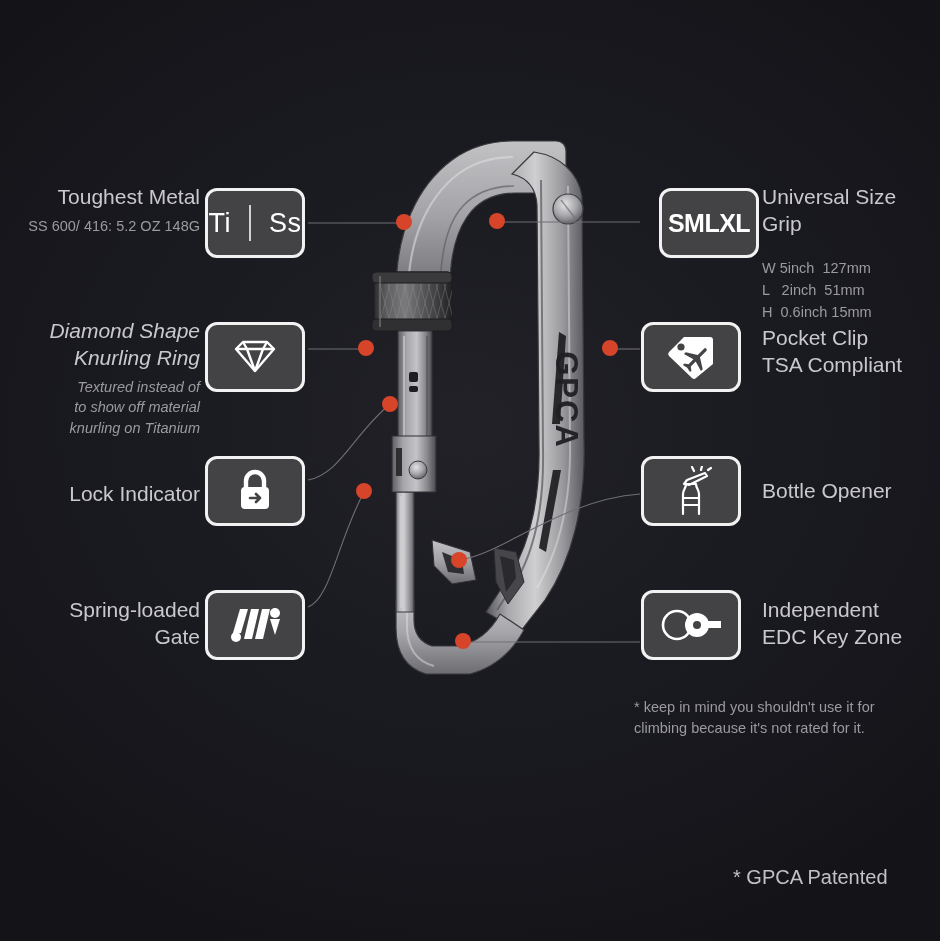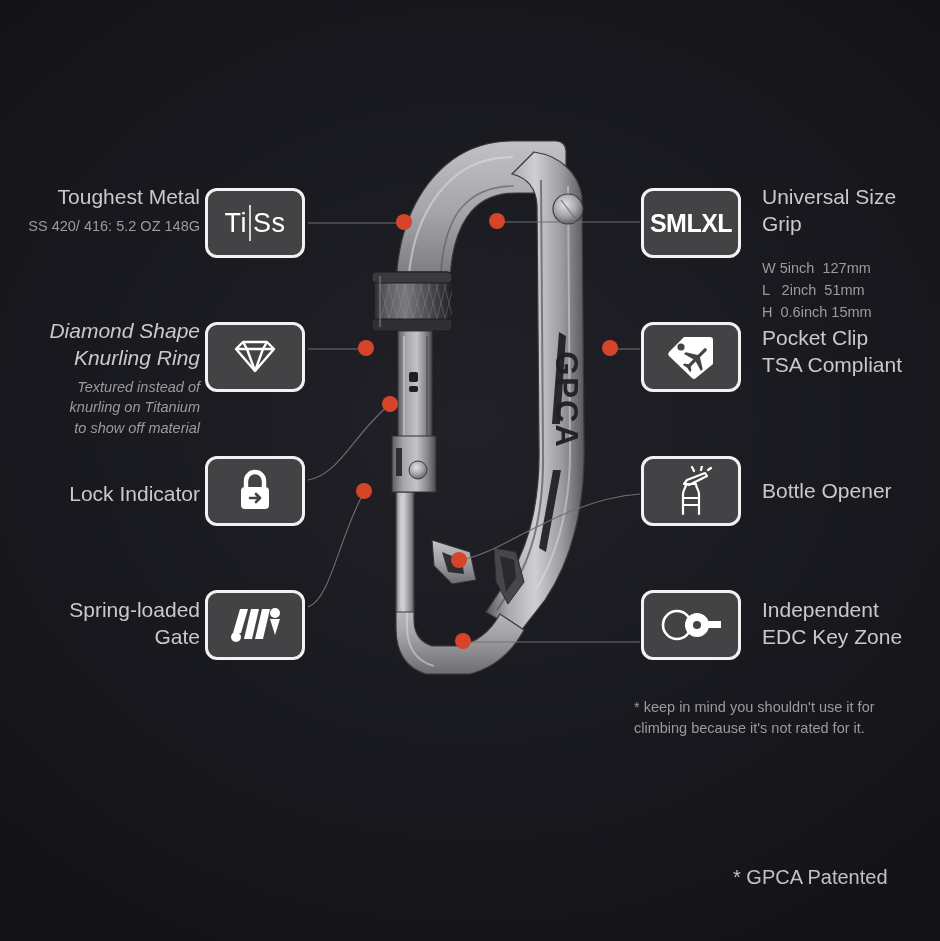--- a/index.html
+++ b/index.html
@@ -42,21 +42,21 @@
     align-items: center;
     justify-content: center;
     z-index: 6;
   }
   .icon-box svg { display: block; }
 
   .ti-ss {
     display: flex;
     align-items: center;
     justify-content: center;
-    gap: 2px;
+    gap: 18px;
     color: #ffffff;
     font-size: 27px;
     letter-spacing: .5px;
   }
   .ti-ss .divider {
     width: 2px;
     height: 36px;
     background: #d2d2d4;
   }
   .smlxl {
@@ -300,40 +300,40 @@
     <path class="leader" d="M 308,607 C 330,600 338,540 364,492"></path>
     <circle class="dot" cx="364" cy="491" r="8"></circle>
 
     <path class="leader" d="M 463,642 L 640,642"></path>
     <circle class="dot" cx="463" cy="641" r="8"></circle>
   </svg>
 
   <div class="label right-align" style="left:10px; top:184px; width:190px;">
     <div class="title">Toughest Metal</div>
     <div class="sub">
-      <div>SS 420/ 416: 5.2 OZ 148G</div>
+      <div>SS 600/ 416: 5.2 OZ 148G</div>
     </div>
   </div>
   <div class="icon-box" style="left:205px; top:188px;">
     <div class="ti-ss">
       <span>Ti</span>
       <span class="divider"></span>
       <span>Ss</span>
     </div>
   </div>
 
   <div class="label right-align" style="left:0px; top:318px; width:200px;font-style:italic;">
     <div class="title">
       <div>Diamond Shape</div>
       <div>Knurling Ring</div>
     </div>
     <div class="sub">
       <div>Textured instead of</div>
+      <div>to show off material</div>
       <div>knurling on Titanium</div>
-      <div>to show off material</div>
     </div>
   </div>
   <div class="icon-box" style="left:205px; top:322px;">
     <svg width="46" height="38" viewBox="0 0 46 38">
       <g fill="none" stroke="#ffffff" stroke-width="2.4" stroke-linejoin="round">
         <path d="M 4,11 L 11,4 L 35,4 L 42,11 L 23,33 Z"></path>
         <path d="M 4,11 L 42,11"></path>
         <path d="M 11,4 L 15,11 L 23,33"></path>
         <path d="M 35,4 L 31,11 L 23,33"></path>
       </g>
@@ -363,21 +363,21 @@
         <circle cx="8" cy="32" r="5"></circle>
         <path d="M 12,4 L 20,4 L 13,28 L 5,28 Z"></path>
         <path d="M 23,4 L 31,4 L 24,34 L 16,34 Z"></path>
         <path d="M 34,4 L 42,4 L 35,34 L 27,34 Z"></path>
         <circle cx="47" cy="8" r="5"></circle>
         <path d="M 42,14 L 52,14 L 47,30 Z"></path>
       </g>
     </svg>
   </div>
 
-  <div class="icon-box" style="left:641px; top:188px;">
+  <div class="icon-box" style="left:659px; top:188px;">
     <span class="smlxl">SMLXL</span>
   </div>
   <div class="label left-align" style="left:762px; top:184px; width:180px;">
     <div class="title">
       <div>Universal Size</div>
       <div>Grip</div>
     </div>
   </div>
   <div class="label left-align" style="left:762px; top:248px; width:180px;">
     <div class="dims">W 5inch  127mm

